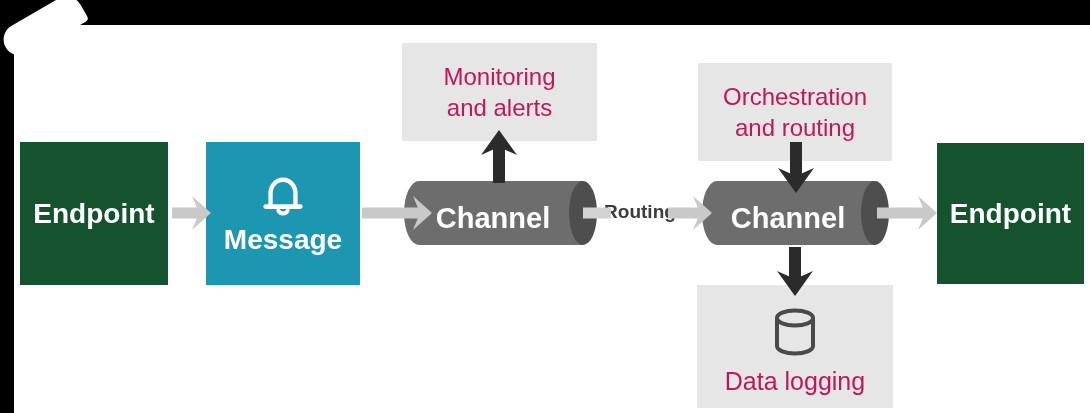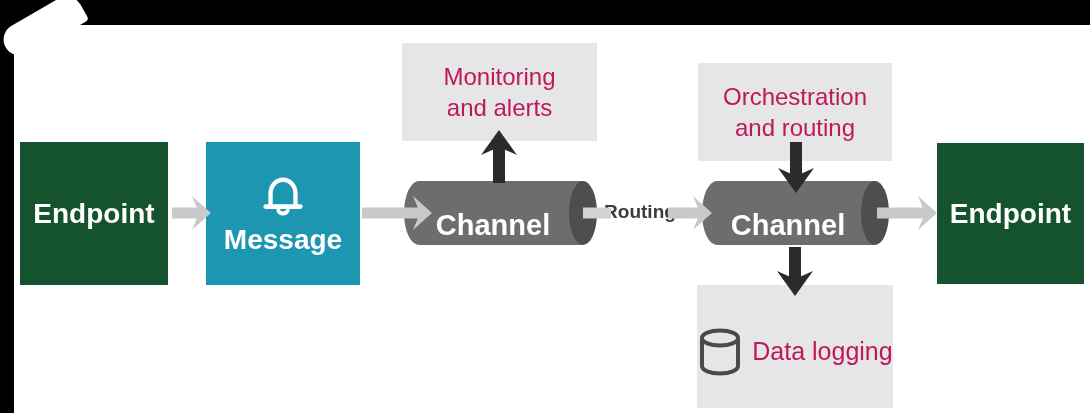--- a/index.html
+++ b/index.html
@@ -24,27 +24,27 @@
   .message{left:206px;top:142px;width:154px;height:143px;background:#1d96b2;
            flex-direction:column;gap:4px;padding-top:2px;box-sizing:border-box;}
 
   
   .graybox{position:absolute;background:#e6e6e6;color:#be185d;display:flex;
            align-items:center;justify-content:center;text-align:center;
            font-size:24px;line-height:31px;font-weight:400;}
   .graybox .wrap{max-width:158px;}
   .monitoring{left:402px;top:43px;width:195px;height:98px;}
   .orchestration{left:698px;top:43px;width:194px;height:98px;margin-top:20px;}
-  .datalog{left:697px;top:285px;width:196px;height:123px;flex-direction:row;
+  .datalog{left:697px;top:285px;width:196px;height:123px;flex-direction:column;
            gap:9px;padding-top:10px;box-sizing:border-box;font-size:25px;}
 
   
   .cyl{position:absolute;top:180px;height:66px;}
   .cyl svg{position:absolute;left:0;top:0;}
-  .cyl .cyl-label{position:absolute;left:0;top:12px;height:100%;display:flex;
+  .cyl .cyl-label{position:absolute;left:0;top:5px;height:100%;display:flex;
       align-items:center;justify-content:center;color:#fff;font-weight:700;font-size:29px;}
   .cyl1{left:402px;width:196px;}
   .cyl1 .cyl-label{width:182px;}
   .cyl2{left:700px;width:190px;}
   .cyl2 .cyl-label{width:176px;}
 
   .routing{position:absolute;left:600px;top:201px;width:80px;text-align:center;
            color:#3c3c3c;font-size:19px;font-weight:600;}
 
   .arrows{position:absolute;left:0;top:0;width:1090px;height:413px;pointer-events:none;}

